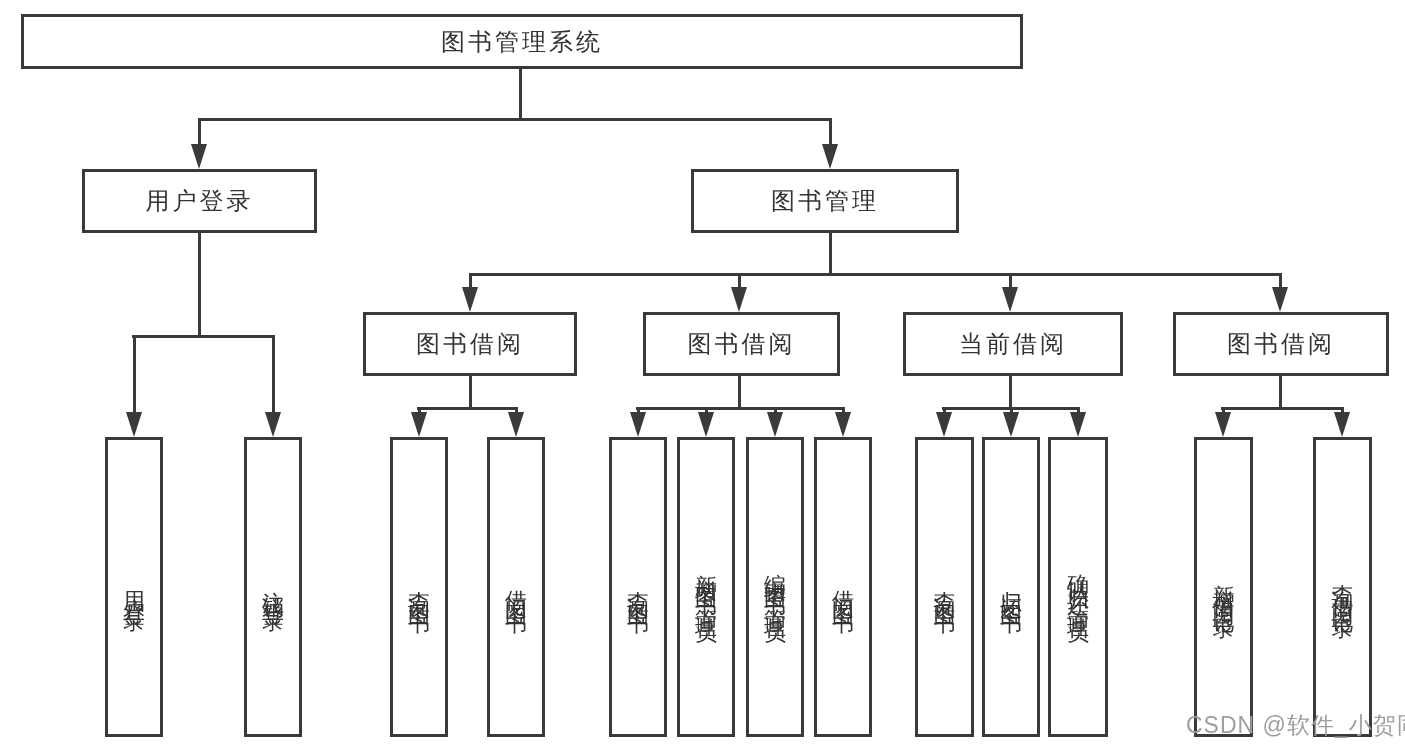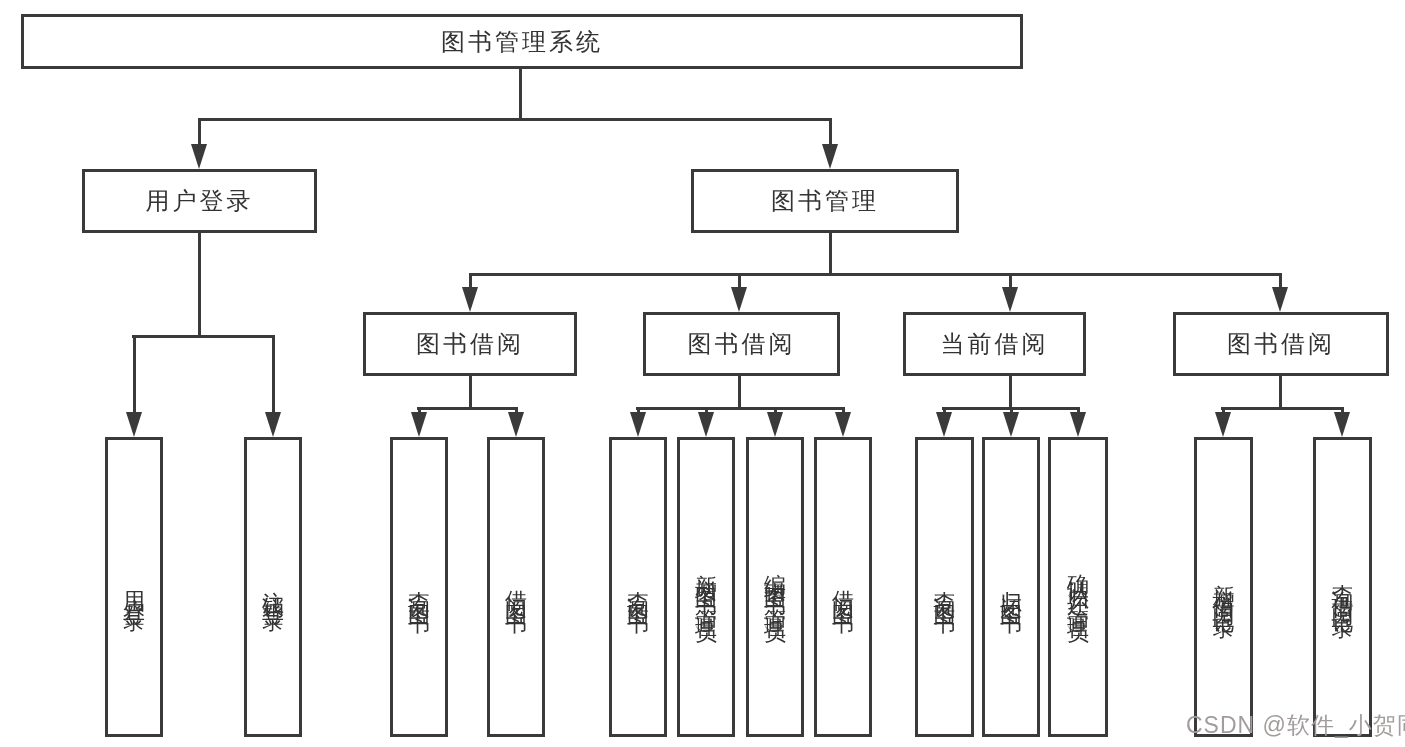--- a/index.html
+++ b/index.html
@@ -114,21 +114,21 @@
   <div class="box l2 hbox" style="left:691px;width:268px">
     <span>图书管理</span>
   </div>
 
   <div class="box l3 hbox" style="left:363px;width:214px">
     <span>图书借阅</span>
   </div>
   <div class="box l3 hbox" style="left:643px;width:197px">
     <span>图书借阅</span>
   </div>
-  <div class="box l3 hbox" style="left:903px;width:183px">
+  <div class="box l3 hbox" style="left:903px;width:220px">
     <span>当前借阅</span>
   </div>
   <div class="box l3 hbox" style="left:1173px;width:216px">
     <span>图书借阅</span>
   </div>
 
   <div class="box leaf" style="left:105px;width:58px">
     <span class="vtext">用户登录</span>
   </div>
   <div class="box leaf" style="left:244px;width:58px">

